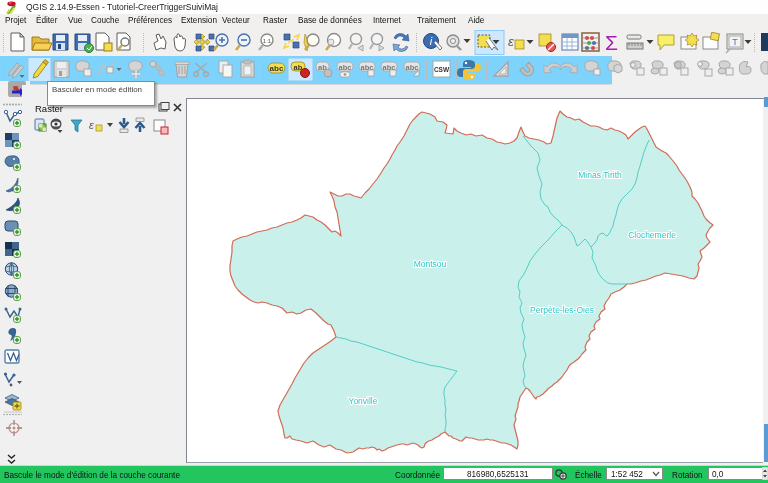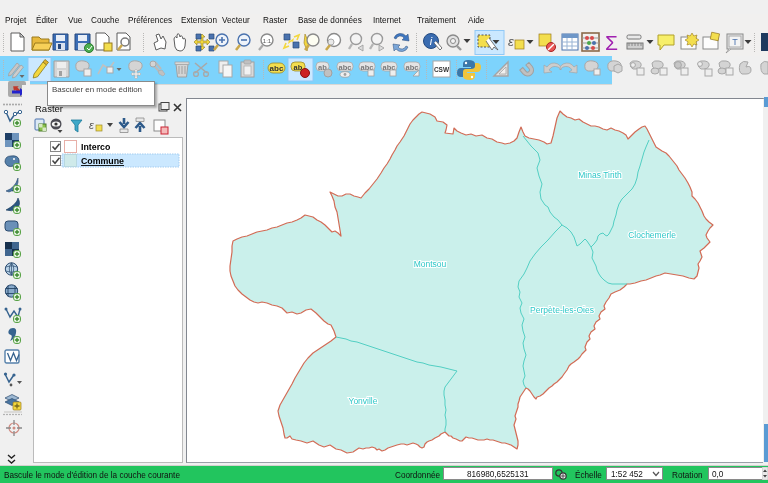--- a/index.html
+++ b/index.html
@@ -19,20 +19,30 @@
 #rightstrip { position:absolute; left:763px; top:99px; width:5px; height:364px; background:#f0f0f0; }
 #statusbar { position:absolute; left:0; top:465px; width:768px; height:18px; background:#22c55e; border-top:1px solid #d4d2cf;padding-left:36px; }
 #statusbar .lbl { position:absolute; font-size:10.5px; transform:scale(0.78); transform-origin:0 0; white-space:nowrap; color:#111; }
 #tooltip { position:absolute; left:47px; top:81px; width:108px; height:25px; background:#ffffff; border:1px solid #8a8a8a; box-shadow:2px 2px 2px rgba(0,0,0,0.3); z-index:50; }
 #tooltip span { position:absolute; left:4px; top:2px; font-size:10.5px; transform:scale(0.76); transform-origin:0 0; white-space:nowrap; color:#444; }
 text { font-family:"Liberation Sans",sans-serif; }
 </style>
 </head>
 <body>
 <div id="win">
+  <div id="titlebar">
+    <svg style="position:absolute;left:4px;top:1px" width="16" height="13" viewBox="0 0 16 13">
+      <path d="M3,13 L10,3 L12,5 L6,13 Z" fill="#6aa832"></path>
+      <path d="M5,13 L9.5,6.5 L11,8 L7.5,13 Z" fill="#d9e94f"></path>
+      <path d="M2,12 L5,8 6.5,9.5 4,12.5 Z" fill="#bada44"></path>
+      <ellipse cx="7.5" cy="2.8" rx="4.2" ry="2.4" fill="#c8102e"></ellipse>
+      <ellipse cx="6.2" cy="2" rx="1.5" ry="0.8" fill="#e8607a"></ellipse>
+    </svg>
+    <span id="titletext">QGIS 2.14.9-Essen - Tutoriel-CreerTriggerSuiviMaj</span>
+  </div>
   <div id="menubar">
     <span style="left:5px">Projet</span>
     <span style="left:36px">Éditer</span>
     <span style="left:68px">Vue</span>
     <span style="left:91px">Couche</span>
     <span style="left:128px">Préférences</span>
     <span style="left:181px">Extension</span>
     <span style="left:222px">Vecteur</span>
     <span style="left:263px">Raster</span>
     <span style="left:298px">Base de données</span>
@@ -467,33 +477,20 @@
       </g>
       <g>
         <path d="M108,16 v-6 M103.5,12 l4.5,-5 4.5,5" stroke="#2d5a8a" stroke-width="2.6" fill="none"></path>
         <path d="M104,2 h8 v3.5 h-8 z" fill="#e8e8e8" stroke="#8a8a8a" stroke-width="0.8"></path>
       </g>
       <g>
         <rect x="122" y="4" width="11" height="11" fill="#fdfdfd" stroke="#8a8a8a"></rect>
         <rect x="129" y="11" width="7" height="7" fill="#f4baba" stroke="#c23"></rect>
       </g>
     </svg>
-    <div id="panellist">
-      <svg width="148" height="324" viewBox="0 0 148 324">
-        <rect x="28" y="16" width="117" height="13" fill="#cbe8ff" stroke="#a5cdf0" stroke-dasharray="1.5,1"></rect>
-        <rect x="16.5" y="3.5" width="10" height="10" fill="#fff" stroke="#8a8a8a"></rect>
-        <path d="M18.5,8.5 l2.5,2.8 4.5,-5.5" fill="none" stroke="#444" stroke-width="1.5"></path>
-        <rect x="16.5" y="17.5" width="10" height="10" fill="#fff" stroke="#8a8a8a"></rect>
-        <path d="M18.5,22.5 l2.5,2.8 4.5,-5.5" fill="none" stroke="#444" stroke-width="1.5"></path>
-        <rect x="30.5" y="2.5" width="12" height="12" fill="#ffffff" stroke="#e8b0a8"></rect>
-        <rect x="30.5" y="16.5" width="12" height="12" fill="#cfeaea" stroke="#b8d8e0"></rect>
-        <text x="47" y="12" font-size="8.8" font-weight="bold" fill="#000">Interco</text>
-        <text x="47" y="26" font-size="8.8" font-weight="bold" fill="#000" text-decoration="underline">Commune</text>
-      </svg>
-    </div>
   </div>
   <div id="canvas">
   <svg width="576" height="364" viewBox="0 0 576 364">
     <path id="outer" fill="#caf0eb" stroke="#d26b55" stroke-width="1.2" stroke-linejoin="round" d="
 M235,13 L239,14 L243,15 L248,18 L250,22 L256,23 L260,26 L259,31 L258,34 L266,35 L267,29 L270,32
 L274,34 L279,36 L284,35 L289,37 L295,36 L300,39 L305,40 L310,43 L315,44 L318,45 L323,44 L327,42
 L330,39 L332,33 L334,28 L336,33 L338,37 L342,39 L347,40 L352,41 L357,43 L360,45 L364,44 L366,37
 L368,28 L370,19 L373,12 L376,15 L380,18 L384,19 L388,21 L392,20 L396,23 L400,25 L404,27 L408,27
 L412,28 L416,30 L420,31 L424,29 L428,31 L432,32 L436,34 L439,36 L441,40 L444,37
 L448,33 L452,30 L455,28 L458,27 L460,30 L462,34 L465,40 L467,44 L469,48 L472,50 L475,52 L479,54

